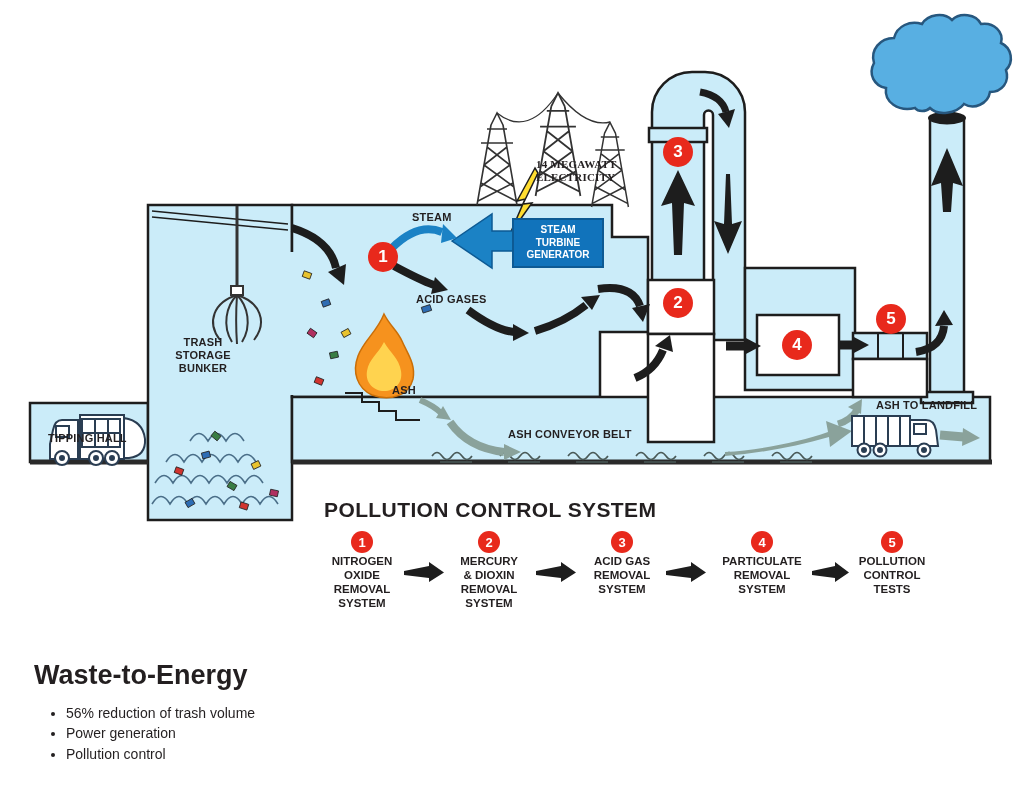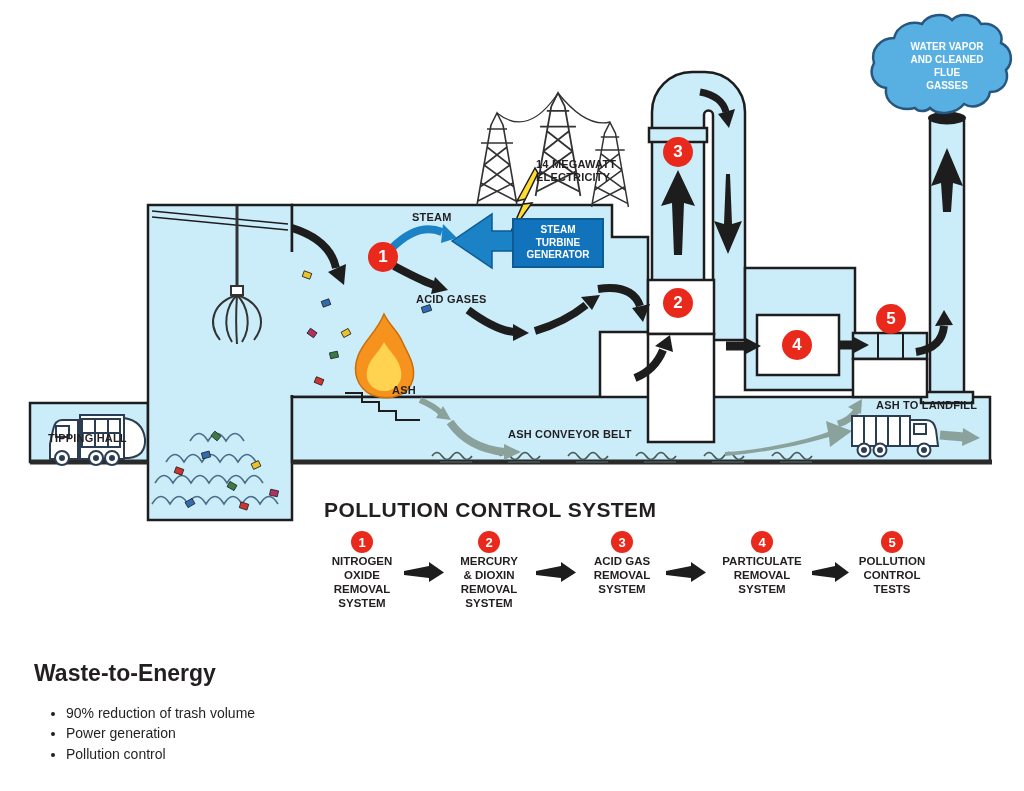--- a/index.html
+++ b/index.html
@@ -14,21 +14,21 @@
   .turbine-box{position:absolute;left:512px;top:218px;width:88px;height:46px;background:#1173bb;
          border:2px solid #0d5a94;color:#fff;font-weight:bold;font-size:10px;line-height:1.25;
          display:flex;align-items:center;justify-content:center;text-align:center;white-space:pre-line;}
   .cloud-text{position:absolute;left:890px;top:40px;width:114px;text-align:center;color:#fff;
          font-weight:bold;font-size:10px;line-height:1.3;white-space:pre-line;}
   .pcs-heading{position:absolute;left:324px;top:498px;font-weight:bold;font-size:21px;letter-spacing:.4px;}
   .step{position:absolute;top:531px;width:110px;display:flex;flex-direction:column;align-items:center;}
   .step .sbadge{width:22px;height:22px;border-radius:50%;background:#e8291c;color:#fff;font-weight:bold;
          font-size:13px;display:flex;align-items:center;justify-content:center;}
   .step .slabel{margin-top:1px;font-weight:bold;font-size:11.5px;line-height:1.22;text-align:center;white-space:pre-line;}
-  .waste-title{position:absolute;left:34px;top:660px;font-weight:bold;font-size:23px;}
+  .waste-title{position:absolute;left:34px;top:660px;font-weight:bold;font-size:27px;}
   .waste-bullets{position:absolute;left:52px;top:702px;margin:0;padding:0 0 0 14px;font-size:14px;line-height:1.32;}
   .waste-bullets li{margin:2px 0;}
 </style>
 </head>
 <body>
 
 <div id="stage">
 
 <svg width="1024" height="791" viewBox="0 0 1024 791">
   <g stroke="#1d1d1d" stroke-width="2.5" fill="#cbecf9">
@@ -243,31 +243,30 @@
     <path transform="translate(536,562)" d="M0,9 L25,4 L25,0 L40,10.5 L25,20 L25,16 L0,13 Z"></path>
     <path transform="translate(666,562)" d="M0,9 L25,4 L25,0 L40,10.5 L25,20 L25,16 L0,13 Z"></path>
     <path transform="translate(812,562)" d="M0,9 L23,4 L23,0 L37,10.5 L23,20 L23,16 L0,13 Z"></path>
   </g>
 </svg>
 
 <div class="lbl" style="left:412px;top:211px;">STEAM</div>
 <div class="turbine-box">STEAM
 TURBINE
 GENERATOR</div>
-<div class="lbl ml" style="left:536px;top:158px;">14 MEGAWATT
+<div class="lbl ml" style="left:536px;top:158px;font-family:Liberation Serif, serif;">14 MEGAWATT
 ELECTRICITY</div>
 <div class="lbl" style="left:416px;top:293px;">ACID GASES</div>
+<div class="lbl ml ctr" style="left:148px;top:336px;width:110px;">TRASH
+STORAGE
+BUNKER</div>
 <div class="lbl" style="left:48px;top:404px;margin-top:28px;">TIPPING HALL</div>
 <div class="lbl" style="left:392px;top:384px;">ASH</div>
 <div class="lbl" style="left:508px;top:428px;">ASH CONVEYOR BELT</div>
 <div class="lbl" style="left:876px;top:399px;">ASH TO LANDFILL</div>
-<div class="cloud-text">WATER VAPOR
-AND CLEANED
-FLUE
-GASSES</div>
 
 <div class="badge" style="left:368px;top:242px;">1</div>
 <div class="badge" style="left:663px;top:288px;">2</div>
 <div class="badge" style="left:663px;top:137px;">3</div>
 <div class="badge" style="left:782px;top:330px;">4</div>
 <div class="badge" style="left:876px;top:304px;">5</div>
 
 <div class="pcs-heading">POLLUTION CONTROL SYSTEM</div>
 
 <div class="step" style="left:307px;">
@@ -298,18 +297,18 @@
 </div>
 <div class="step" style="left:837px;">
   <div class="sbadge">5</div>
   <div class="slabel">POLLUTION
 CONTROL
 TESTS</div>
 </div>
 
 <div class="waste-title">Waste-to-Energy</div>
 <ul class="waste-bullets">
-  <li>90% reduction of trash volume</li>
+  <li>56% reduction of trash volume</li>
   <li>Power generation</li>
   <li>Pollution control</li>
 </ul>
 
 </div>
 
 </body></html>

